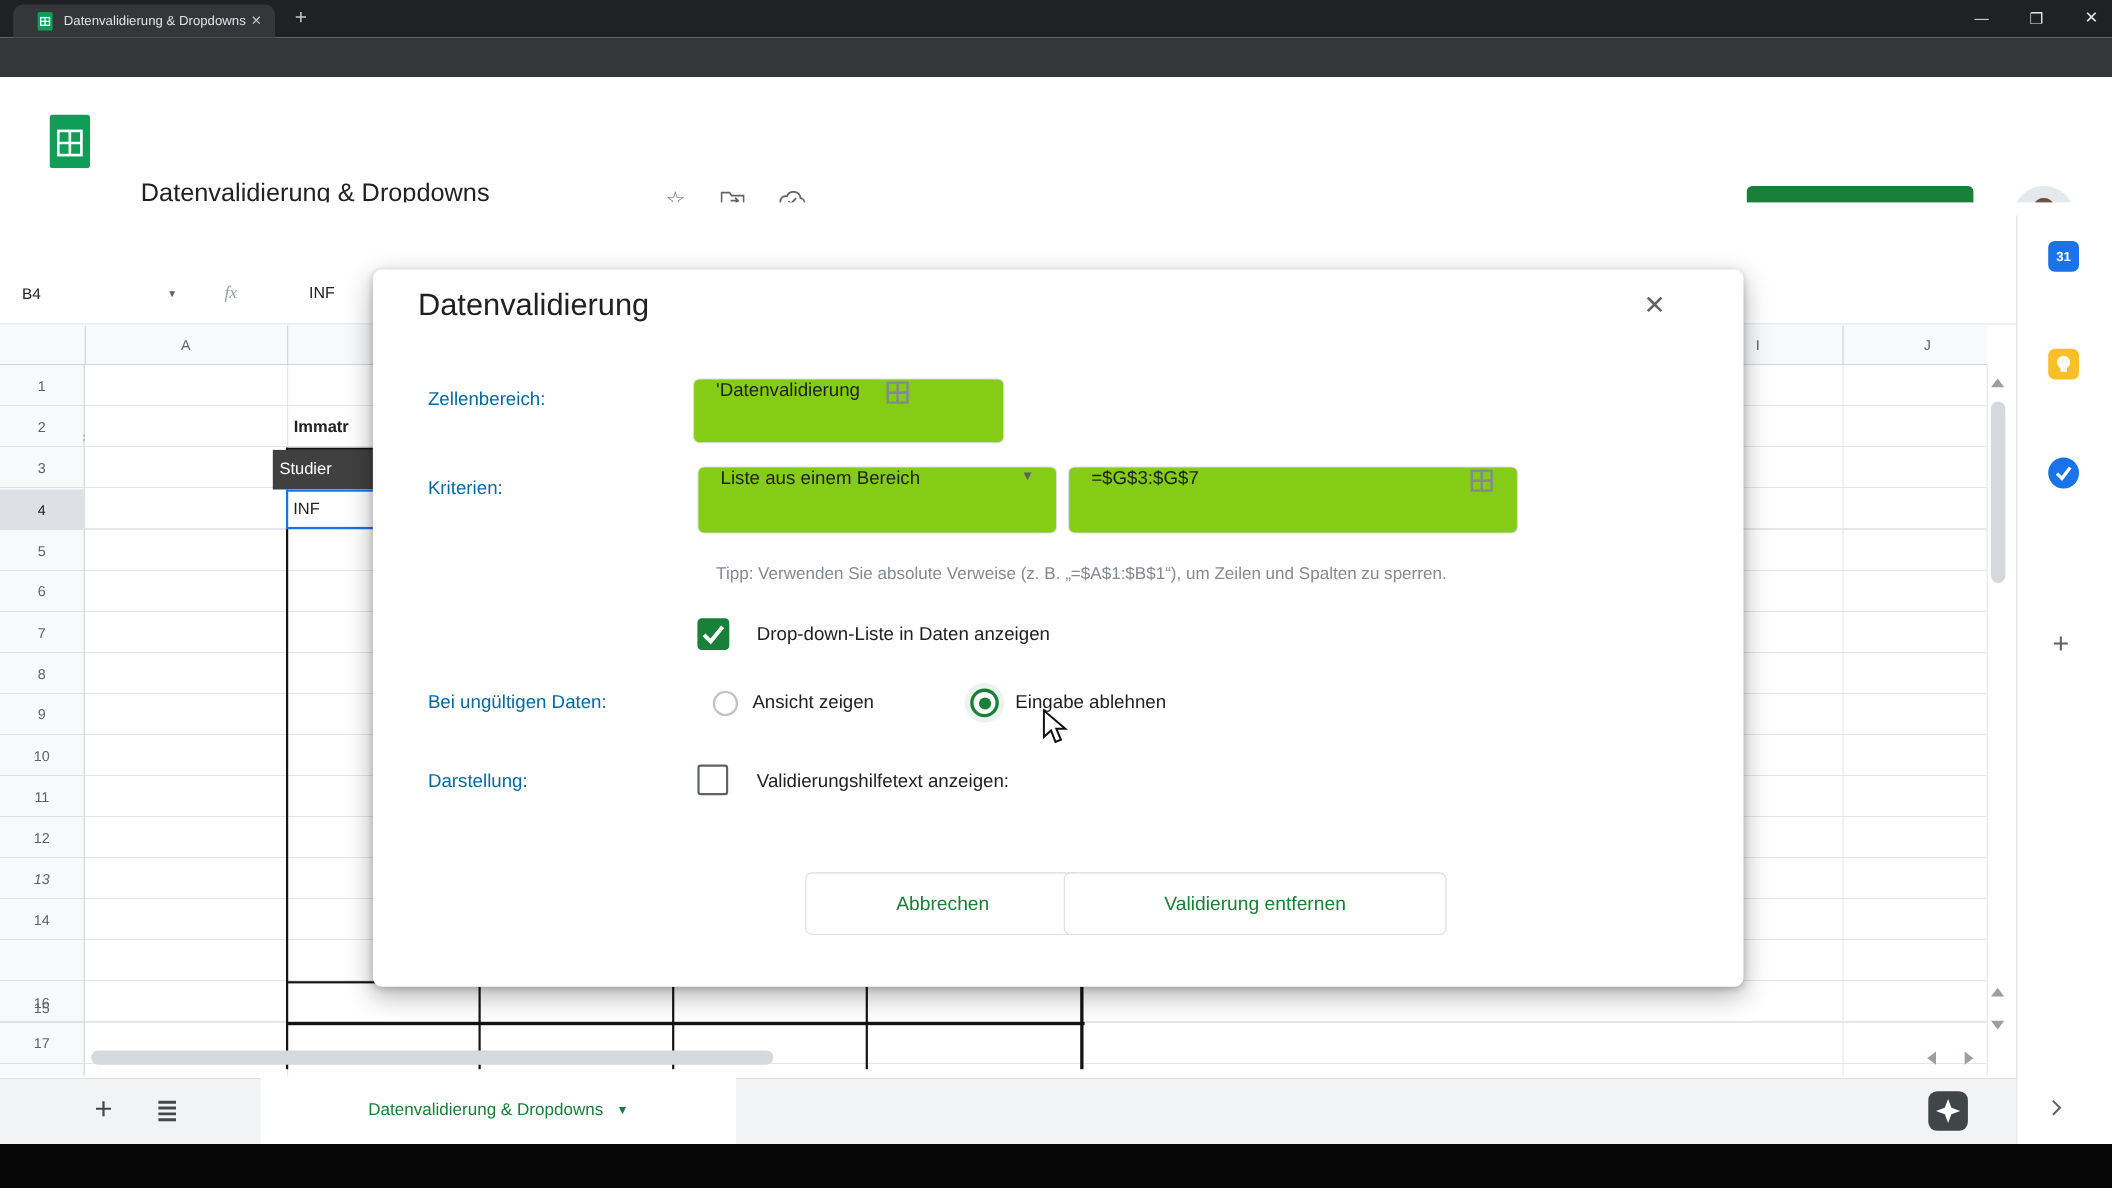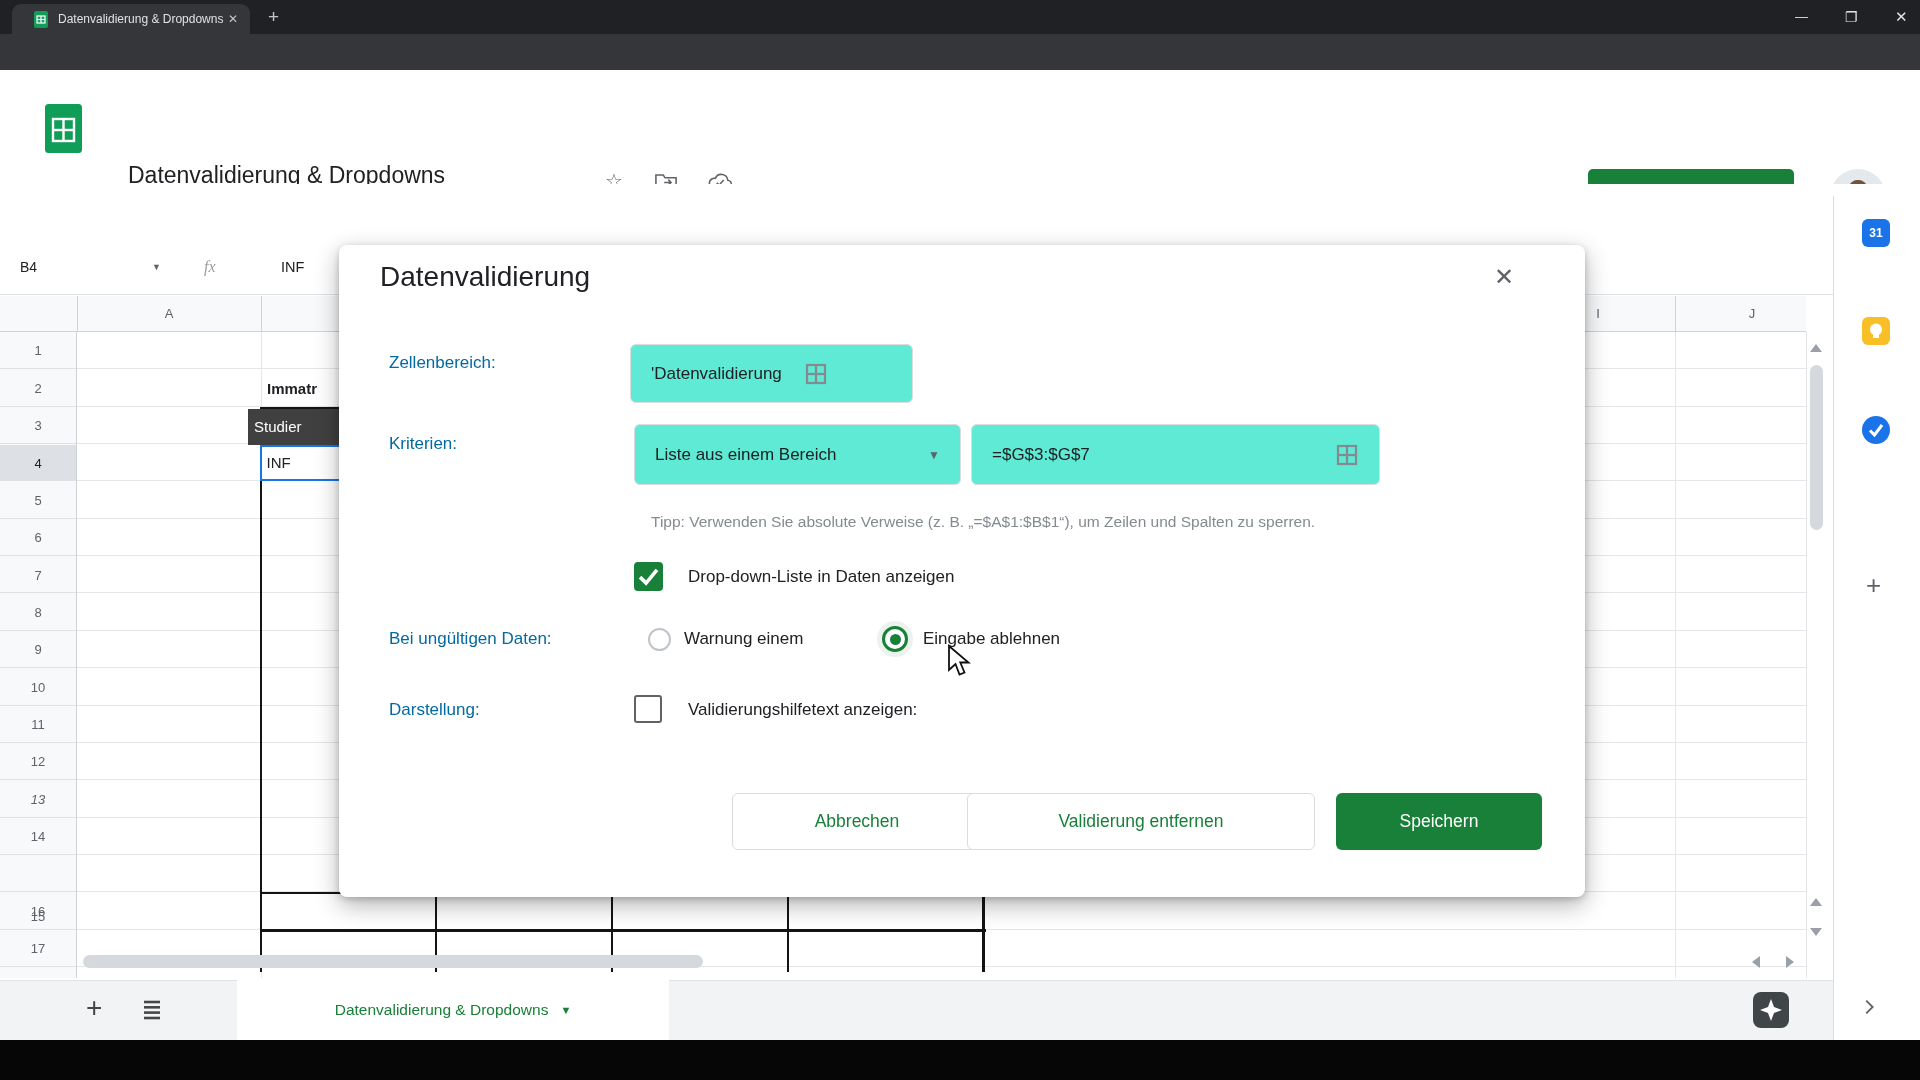--- a/index.html
+++ b/index.html
@@ -51,22 +51,22 @@
   
   #bottombar{position:absolute;left:0;top:980px;width:1833px;height:60px;background:#f1f3f4;border-top:1px solid #e0e2e5;box-sizing:border-box;}
   #sheettab{position:absolute;left:237px;top:980px;width:432px;height:60px;background:#fff;display:flex;align-items:center;justify-content:center;gap:12px;}
   #sheettab span.lbl{color:#188038;font-size:15.5px;font-weight:500;white-space:nowrap;}
   #blackstrip{position:absolute;left:0;top:1040px;width:1920px;height:40px;background:#060606;}
   
   #dlg{position:absolute;left:339px;top:245px;width:1246px;height:652px;background:#fff;border-radius:8px;
        box-shadow:0 8px 24px rgba(0,0,0,.30),0 2px 6px rgba(0,0,0,.18);}
   #dlg .title{position:absolute;left:41px;top:16px;font-size:28px;color:#202124;}
   .dlg-label{position:absolute;font-size:17px;color:#0369a1;height:30px;line-height:30px;white-space:nowrap;}
-  .dlg-box{position:absolute;border:1px solid #dadce0;border-radius:6px;box-sizing:border-box;display:flex;align-items:center;
-           font-size:17px;color:#202124;padding:0 20px;background:#5eead4;white-space:nowrap;}
+  .dlg-box{position:absolute;border:1px solid #dadce0;border-radius:6px;box-sizing:border-box;display:flex;
+           font-size:17px;color:#202124;padding:0 20px;background:#84cc16;white-space:nowrap;}
   .opt-label{position:absolute;font-size:17px;color:#202124;height:30px;line-height:30px;white-space:nowrap;}
   .btn{position:absolute;height:57px;border-radius:6px;display:flex;align-items:center;justify-content:center;
        font-size:17.5px;font-weight:500;box-sizing:border-box;white-space:nowrap;}
   .btn.outline{border:1px solid #dadce0;background:#fff;color:#188038;}
   .btn.fill{background:#188038;color:#fff;}
   .chk{position:absolute;width:29px;height:29px;border-radius:4px;box-sizing:border-box;}
   .radio{position:absolute;border-radius:50%;box-sizing:border-box;background:#fff;}
 </style>
 </head>
 <body>
@@ -363,32 +363,31 @@
 
     <div class="chk" style="left:295px;top:317px;background:#188038;">
       <svg width="29" height="29" viewBox="0 0 24 24" fill="none" stroke="#fff" stroke-width="3">
           <polyline points="5,12.5 10,17.5 19,6.5"></polyline>
         </svg>
     </div>
     <span class="opt-label" style="left:349px;top:317px;">Drop-down-Liste in Daten anzeigen</span>
 
     <span class="dlg-label" style="left:50px;top:379px;">Bei ungültigen Daten:</span>
     <div class="radio" style="left:309px;top:383px;width:23px;height:23px;border:2px solid #c0c4c8;"></div>
-    <span class="opt-label" style="left:345px;top:379px;">Warnung einem</span>
+    <span class="opt-label" style="left:345px;top:379px;">Ansicht zeigen</span>
     <div class="radio" style="left:543px;top:381px;width:26px;height:26px;border:3px solid #188038;box-shadow:0 0 0 5px rgba(24,128,56,.09);">
       <div style="position:absolute;left:4.5px;top:4.5px;width:11px;height:11px;border-radius:50%;background:#188038;"></div>
     </div>
     <span class="opt-label" style="left:584px;top:379px;">Eingabe ablehnen</span>
 
     <span class="dlg-label" style="left:50px;top:450px;">Darstellung:</span>
     <div class="chk" style="left:295px;top:450px;width:28px;height:28px;border:2.5px solid #5f6368;border-radius:3px;background:#fff;"></div>
     <span class="opt-label" style="left:349px;top:450px;">Validierungshilfetext anzeigen:</span>
 
     <div class="btn outline" style="left:393px;top:548px;width:250px;">Abbrechen</div>
     <div class="btn outline" style="left:628px;top:548px;width:348px;">Validierung entfernen</div>
-    <div class="btn fill" style="left:997px;top:548px;width:206px;">Speichern</div>
   </div>
 
   <svg class="abs" style="left:946px;top:644px;z-index:50" width="26" height="34" viewBox="0 0 26 34">
       <path d="M3 2 L3 26 L9.5 20 L13.5 30.5 L18.5 28.5 L14.3 18.5 L22.5 18.5 Z" fill="#fff" stroke="#111" stroke-width="1.8"></path>
     </svg>
 
 </div>
 
 </body></html>

